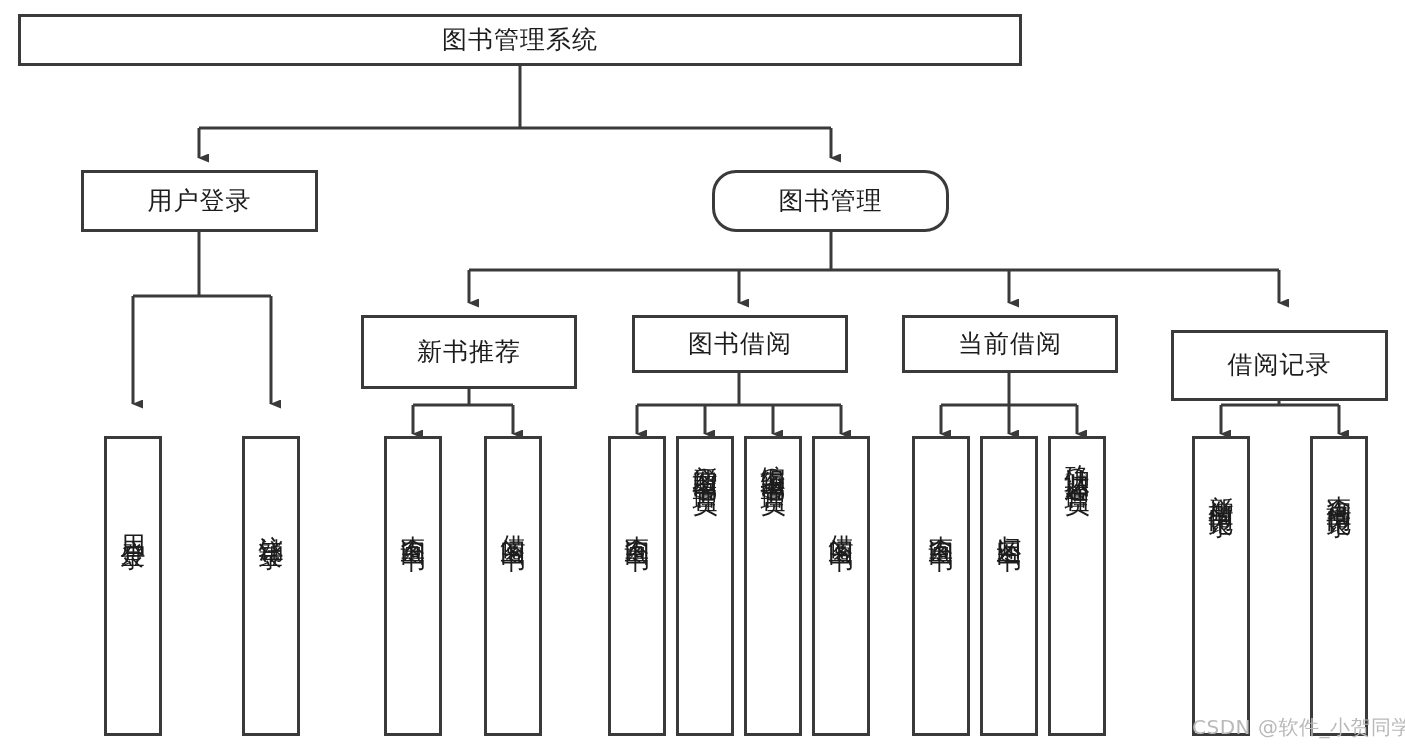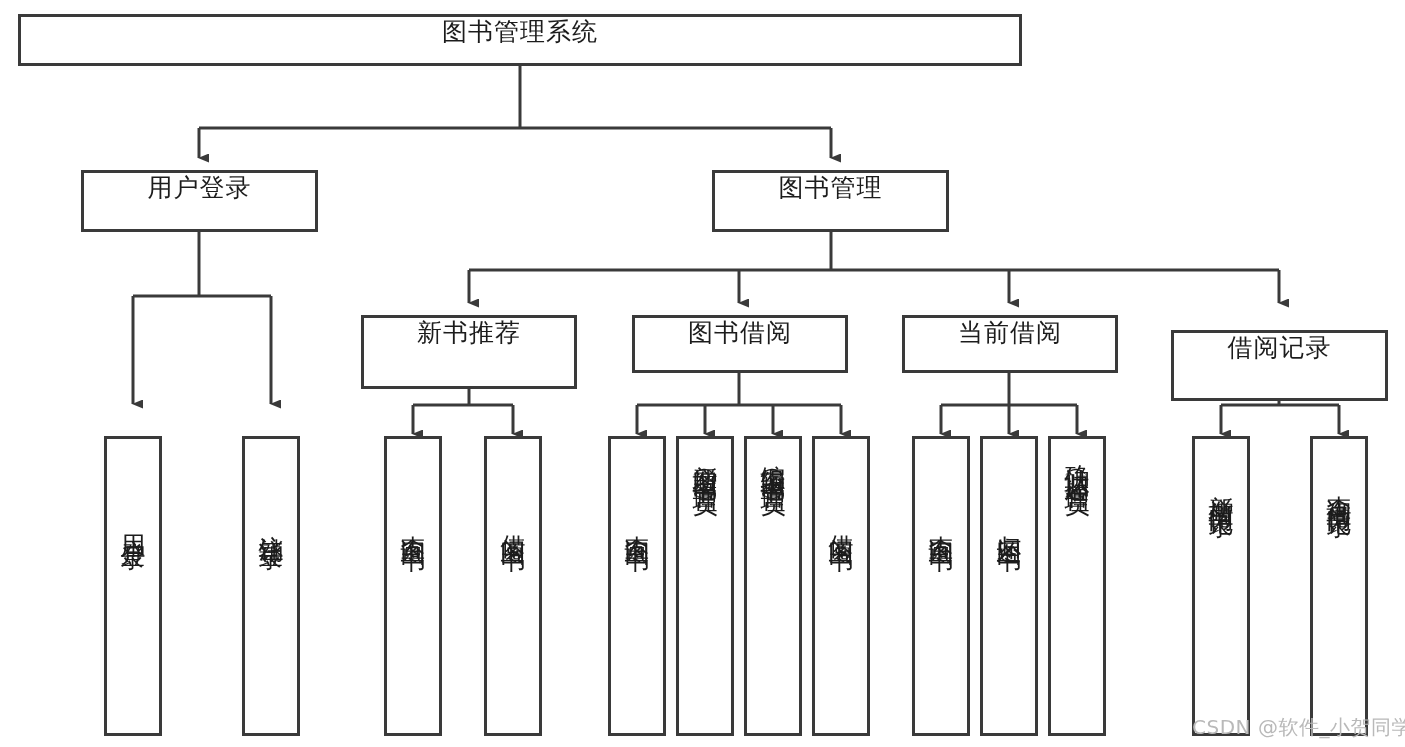--- a/index.html
+++ b/index.html
@@ -26,21 +26,21 @@
     width: 1405px;
     height: 747px;
     pointer-events: none;
   }
   .node {
     position: absolute;
     box-sizing: border-box;
     background: #ffffff;
     border: 3px solid #3a3a3a;
     display: flex;
-    align-items: flex-start;
+    align-items: center;
     justify-content: center;
     overflow: hidden;
   }
   .node .node-label {
     color: #1c1c1c;
     text-align: center;
     line-height: 1.22;
     white-space: nowrap;
   }
   
@@ -134,21 +134,21 @@
   </svg>
 
   <div class="node root horiz" style="left:18px; top:14px; width:1004px; height:52px;">
     <span class="node-label">图书管理系统</span>
   </div>
 
   <div class="node horiz" style="left:81px; top:170px; width:237px; height:62px;">
     <span class="node-label">用户登录</span>
   </div>
 
-  <div class="node horiz" style="left:712px; top:170px; width:237px; height:62px;">
+  <div class="node horiz" style="left:712px; top:170px; width:237px; height:62px;border-radius:24px;">
     <span class="node-label">图书管理</span>
   </div>
 
   <div class="node horiz" style="left:361px; top:315px; width:216px; height:74px;">
     <span class="node-label">新书推荐</span>
   </div>
 
   <div class="node horiz" style="left:632px; top:315px; width:216px; height:58px;">
     <span class="node-label">图书借阅</span>
   </div>

